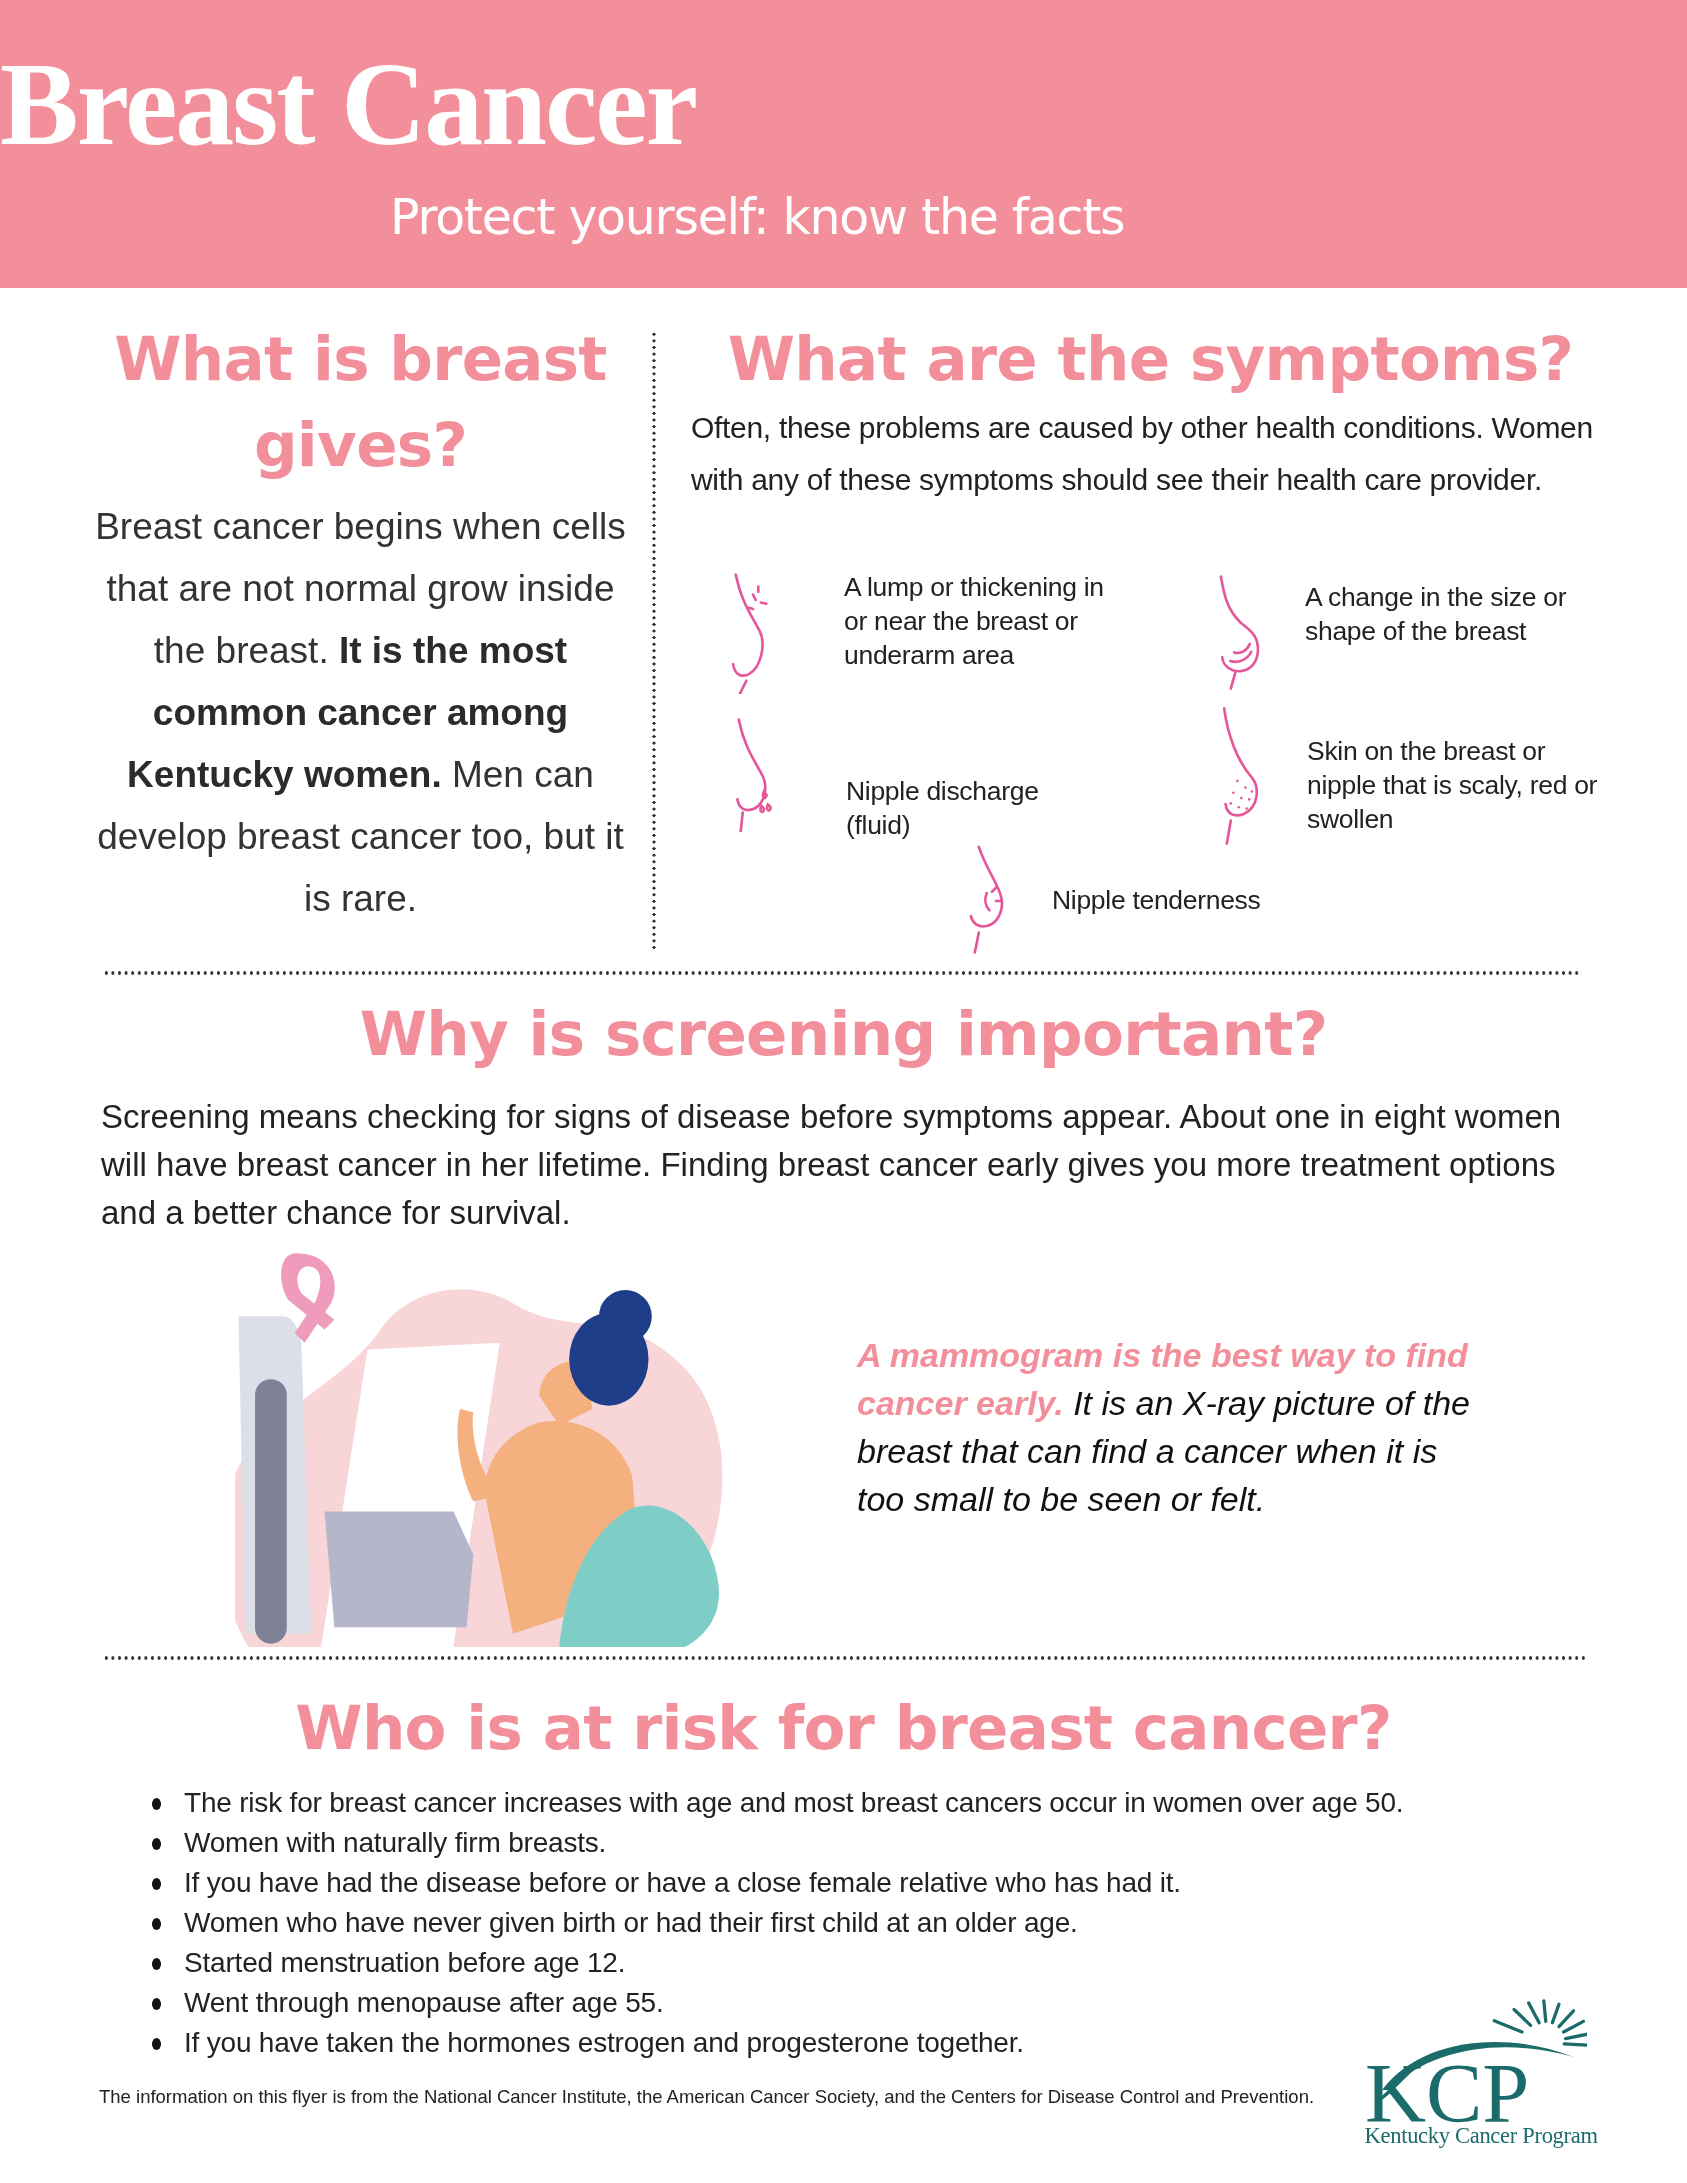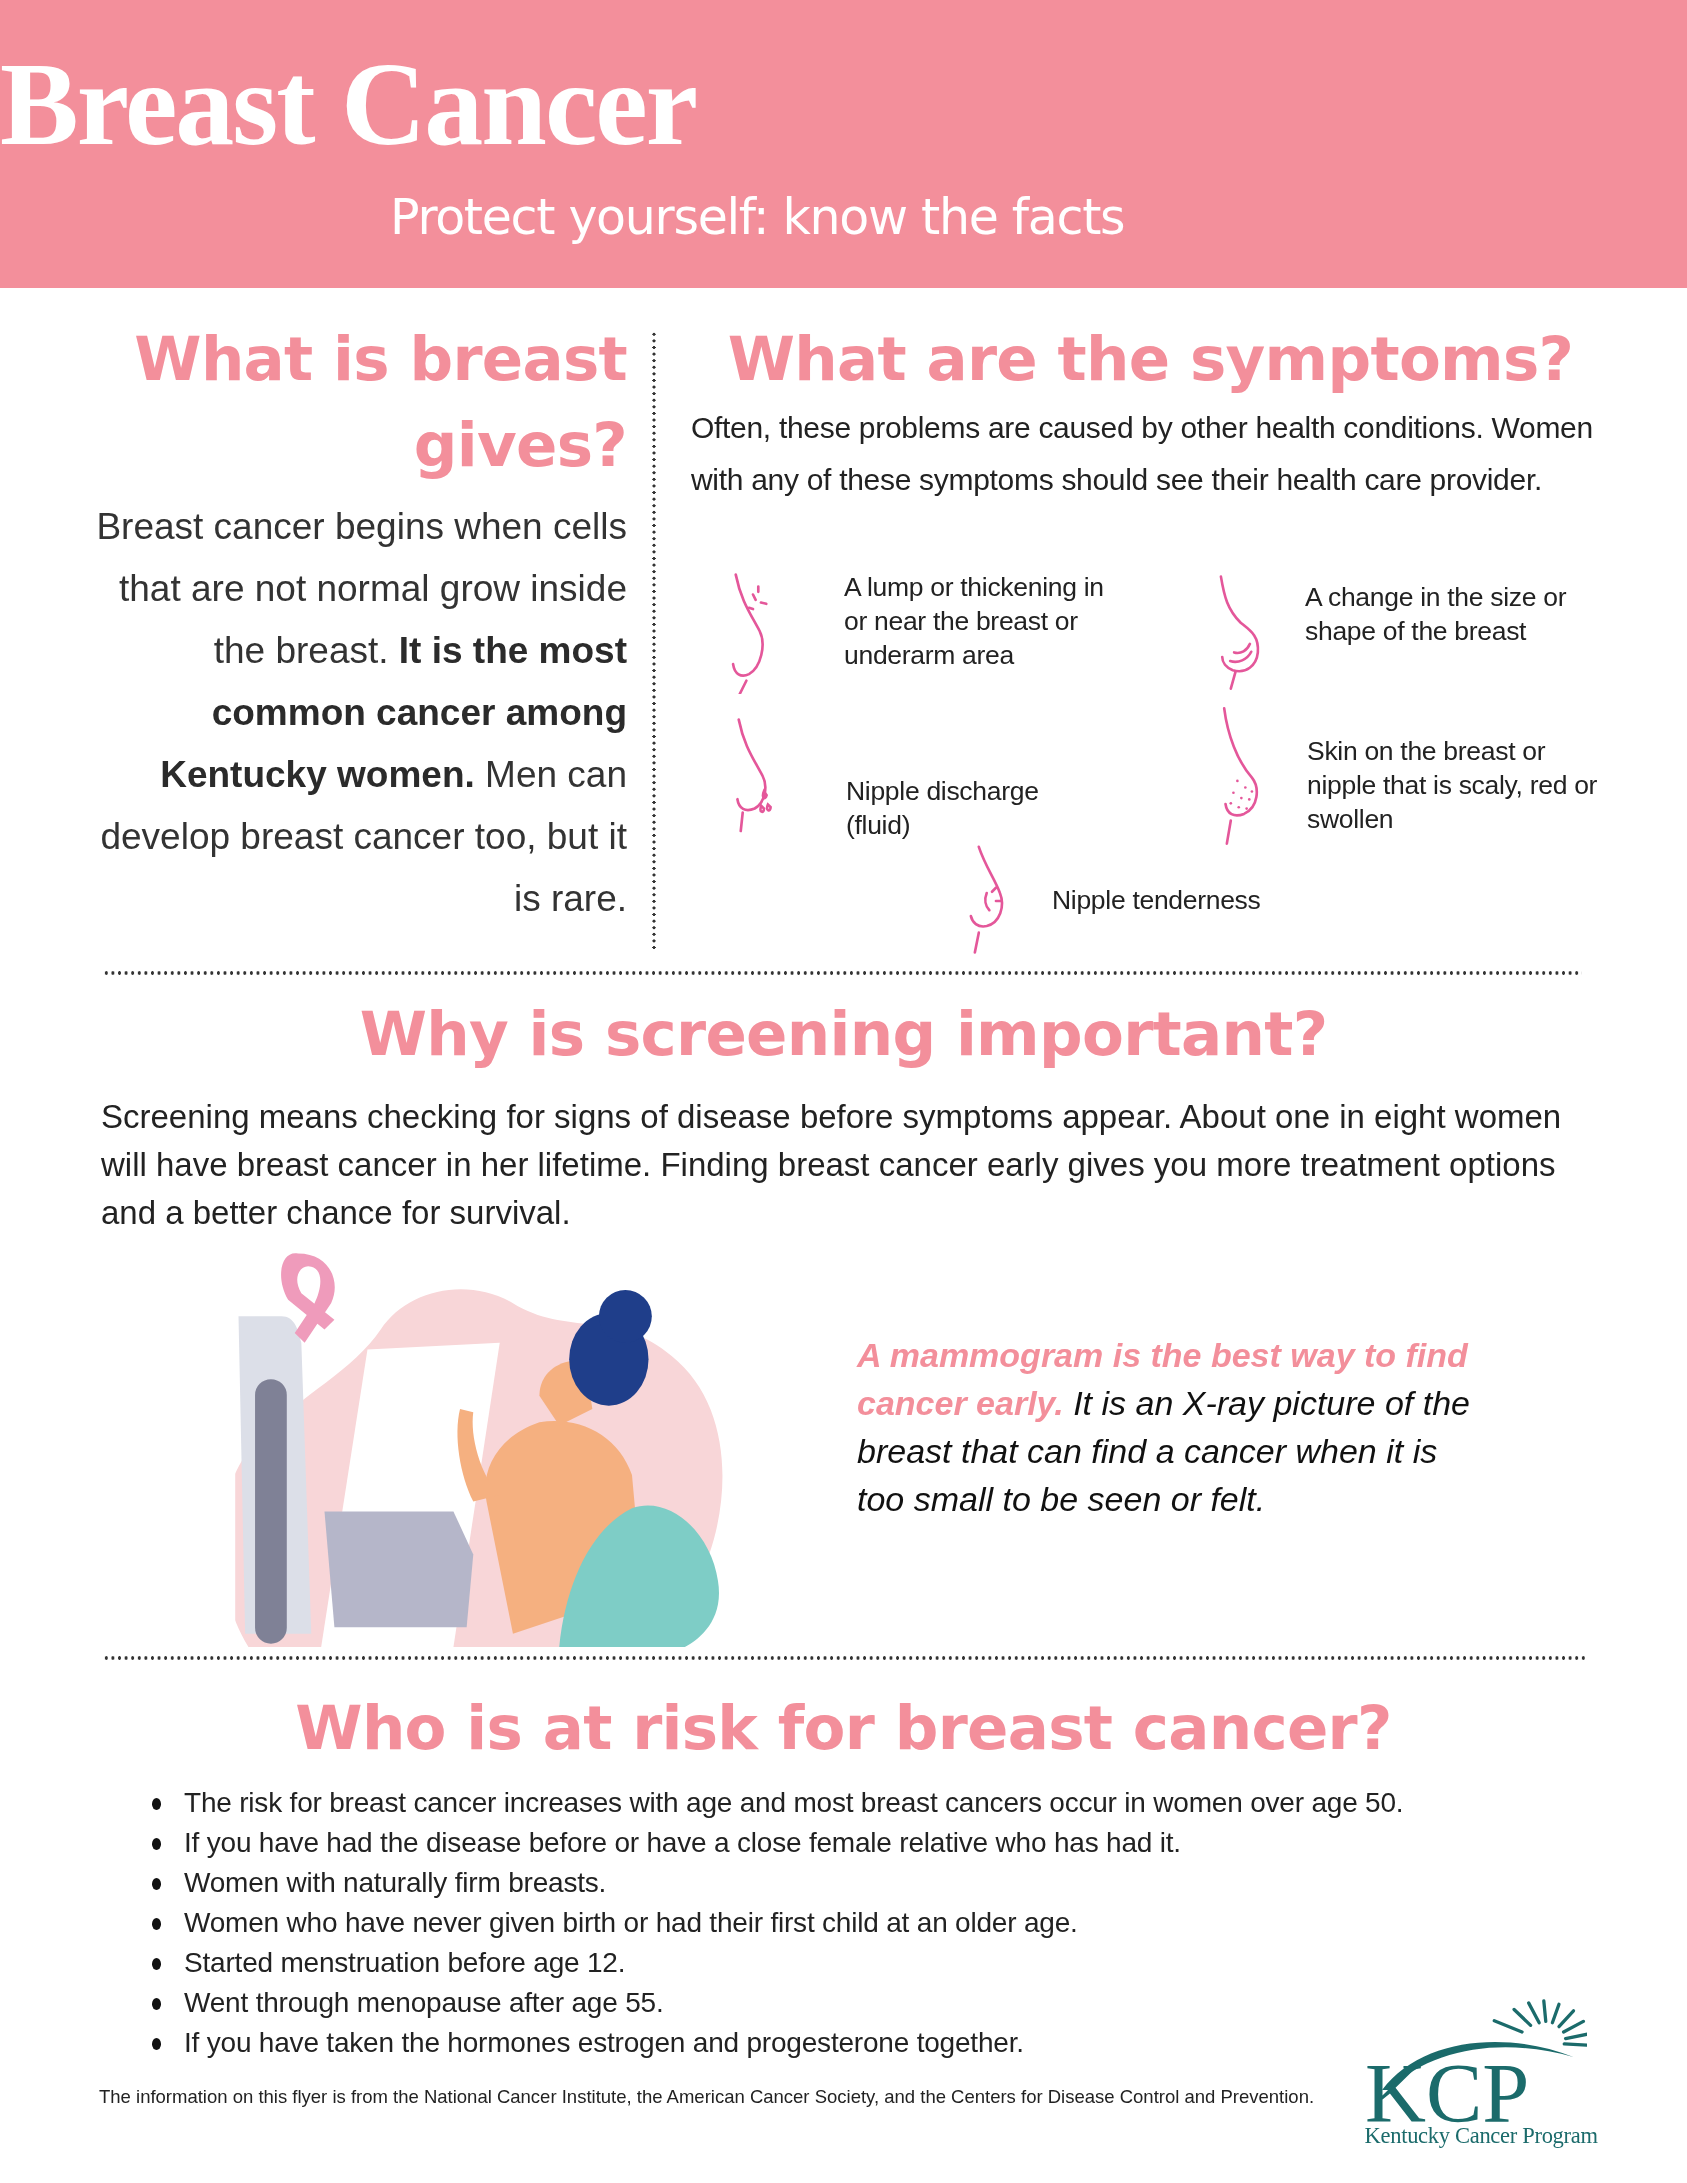--- a/index.html
+++ b/index.html
@@ -6,21 +6,21 @@
   html, body { width: 1687px; height: 2183px; background: #ffffff; overflow: hidden; }
   body { position: relative; font-family: "Liberation Sans", sans-serif; color: #2b2b2b; }
 
   .header { position: absolute; left: 0; top: 0; width: 1687px; height: 288px; background: #f38f9b; }
   .header .title { position: absolute; left: 0; width: 1687px; top: 46px; text-align: left;
     color: #fff; font-family: Liberation Serif, serif; font-weight: bold; font-size: 118px; letter-spacing: -2px; line-height: 1; }
   .header .subtitle { position: absolute; left: 390px; top: 193px; color: #fff;
     font-family: "DejaVu Sans", sans-serif; font-size: 49px; letter-spacing: -1.3px; line-height: 1; }
   .h2 { font-family: "DejaVu Sans", sans-serif; font-weight: bold; color: #f38f9b; letter-spacing: -0.7px; line-height: 1.3; }
 
-  .left-col { position: absolute; left: 78px; top: 316px; width: 549px; text-align: right; }
+  .left-col { position: absolute; left: 86px; top: 316px; width: 549px; text-align: center; }
   .left-col .h2 { font-size: 61px; line-height: 86px; }
   .left-col .body { margin-top: 8px; font-size: 37px; line-height: 62px; color: #333; }
   .left-col .body b { font-weight: bold; color: #2b2b2b; }
 
   .vdots { position: absolute; left: 652px; top: 331px; width: 4px; height: 619px;
     background-image: radial-gradient(circle, #333 1.5px, transparent 1.7px); background-size: 4px 6.6px; }
 
   .right-col { position: absolute; left: 691px; top: 316px; width: 939px; }
   .right-col .h2 { font-size: 61px; line-height: 86px; text-align: center; padding-right: 20px; }
   .right-col .intro { font-size: 30px; line-height: 52px; color: #222; margin-top: 0px; letter-spacing: -0.3px; }
@@ -137,22 +137,22 @@
   <path d="M590 620 C600 520 640 440 700 410 C760 390 820 450 830 520 C840 580 800 610 780 620 Z" fill="#7ecdc6"></path>
 </svg>
 
 <p class="mammo"><b>A mammogram is the best way to find cancer early.</b><span> It is an X-ray picture of the breast that can find a cancer when it is too small to be seen or felt.</span></p>
 
 <div class="hdots" style="left:103px;top:1656px;width:1485px;"></div>
 
 <div class="h2 risk-h2">Who is at risk for breast cancer?</div>
 <ul class="risk-list">
   <li>The risk for breast cancer increases with age and most breast cancers occur in women over age 50.</li>
+  <li>Women with naturally firm breasts.</li>
   <li>If you have had the disease before or have a close female relative who has had it.</li>
-  <li>Women with naturally firm breasts.</li>
   <li>Women who have never given birth or had their first child at an older age.</li>
   <li>Started menstruation before age 12.</li>
   <li>Went through menopause after age 55.</li>
   <li>If you have taken the hormones estrogen and progesterone together.</li>
 </ul>
 
 <p class="footnote">The information on this flyer is from the National Cancer Institute, the American Cancer Society, and the Centers for Disease Control and Prevention.</p>
 
 <div class="logo">
   <svg width="225" height="132" viewBox="0 0 340 200">

